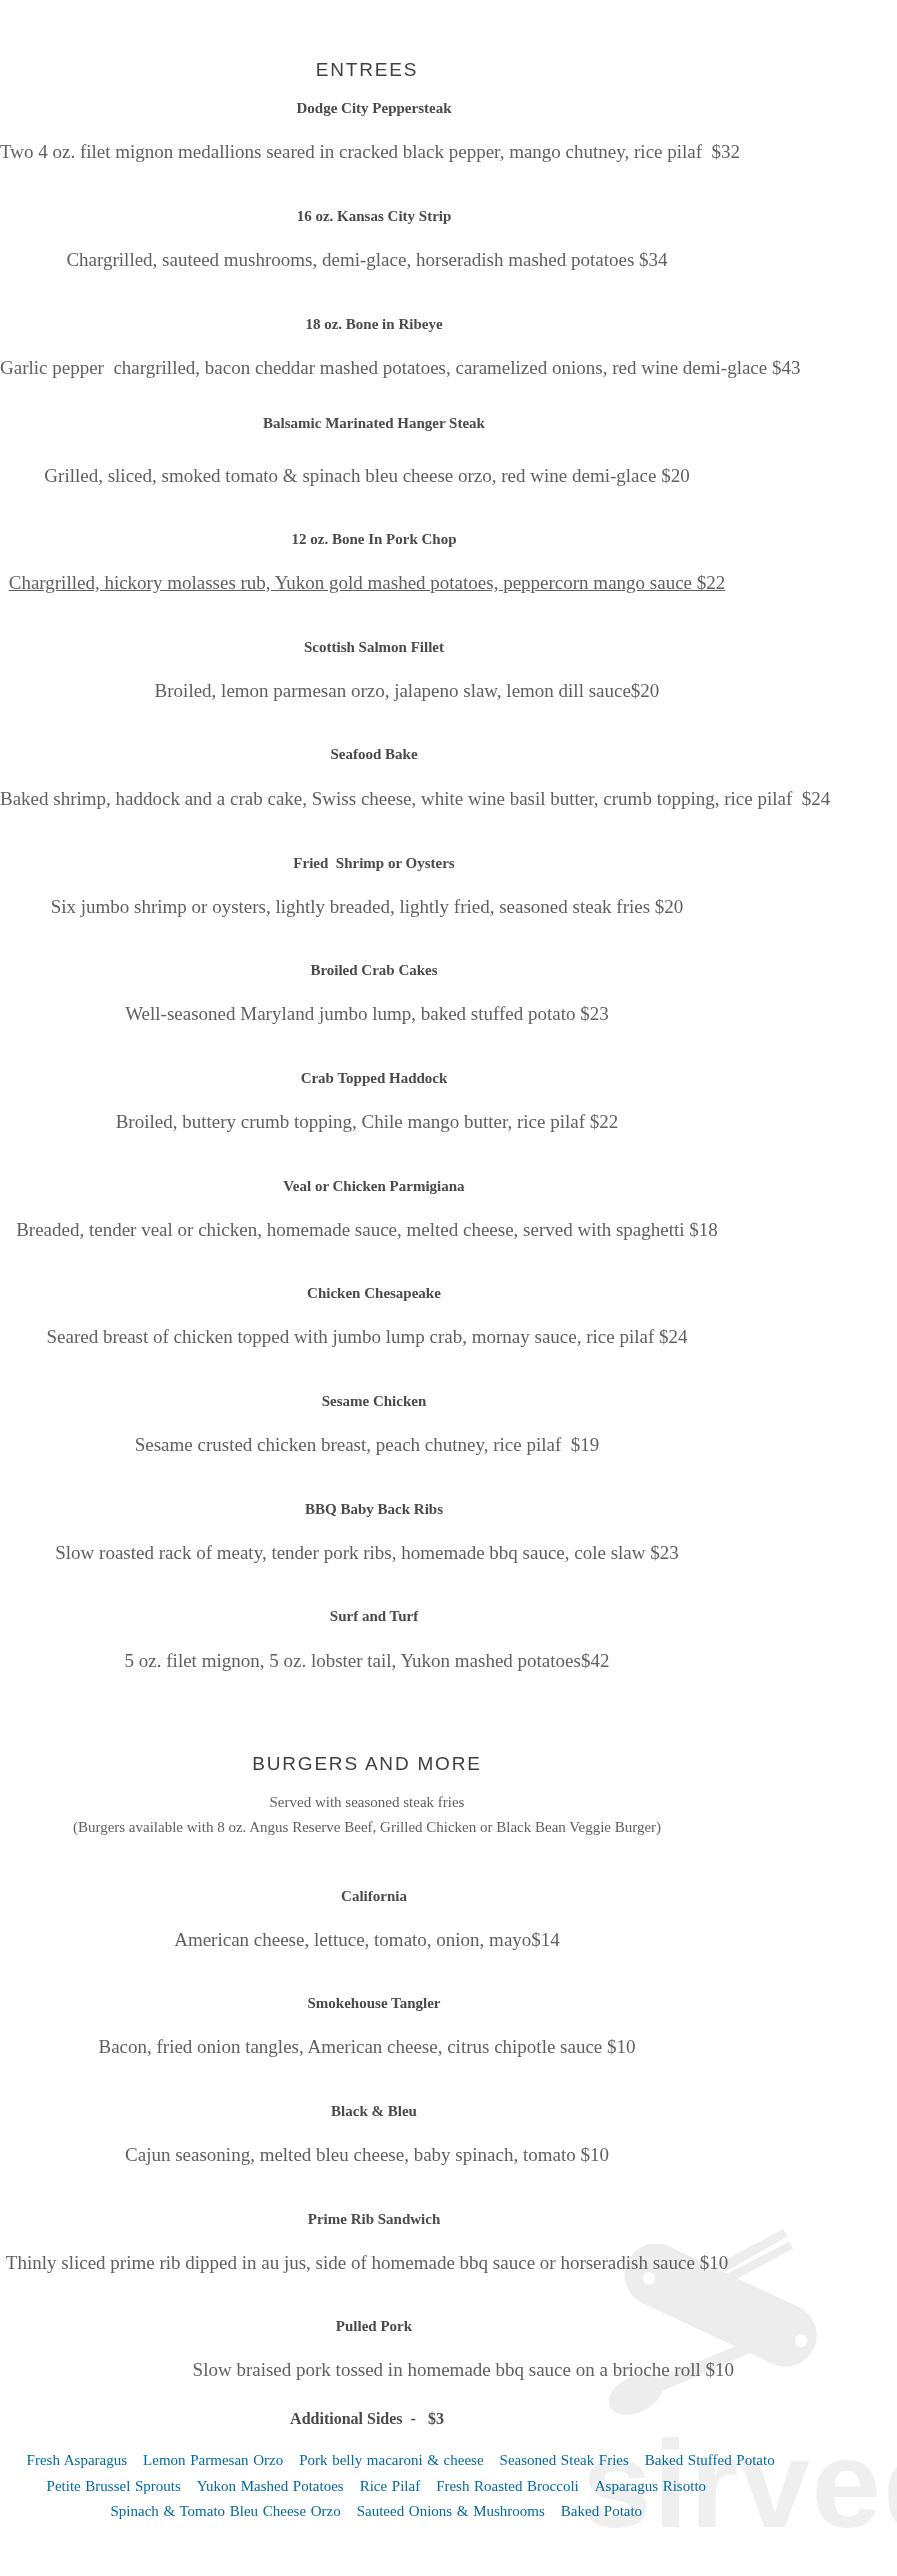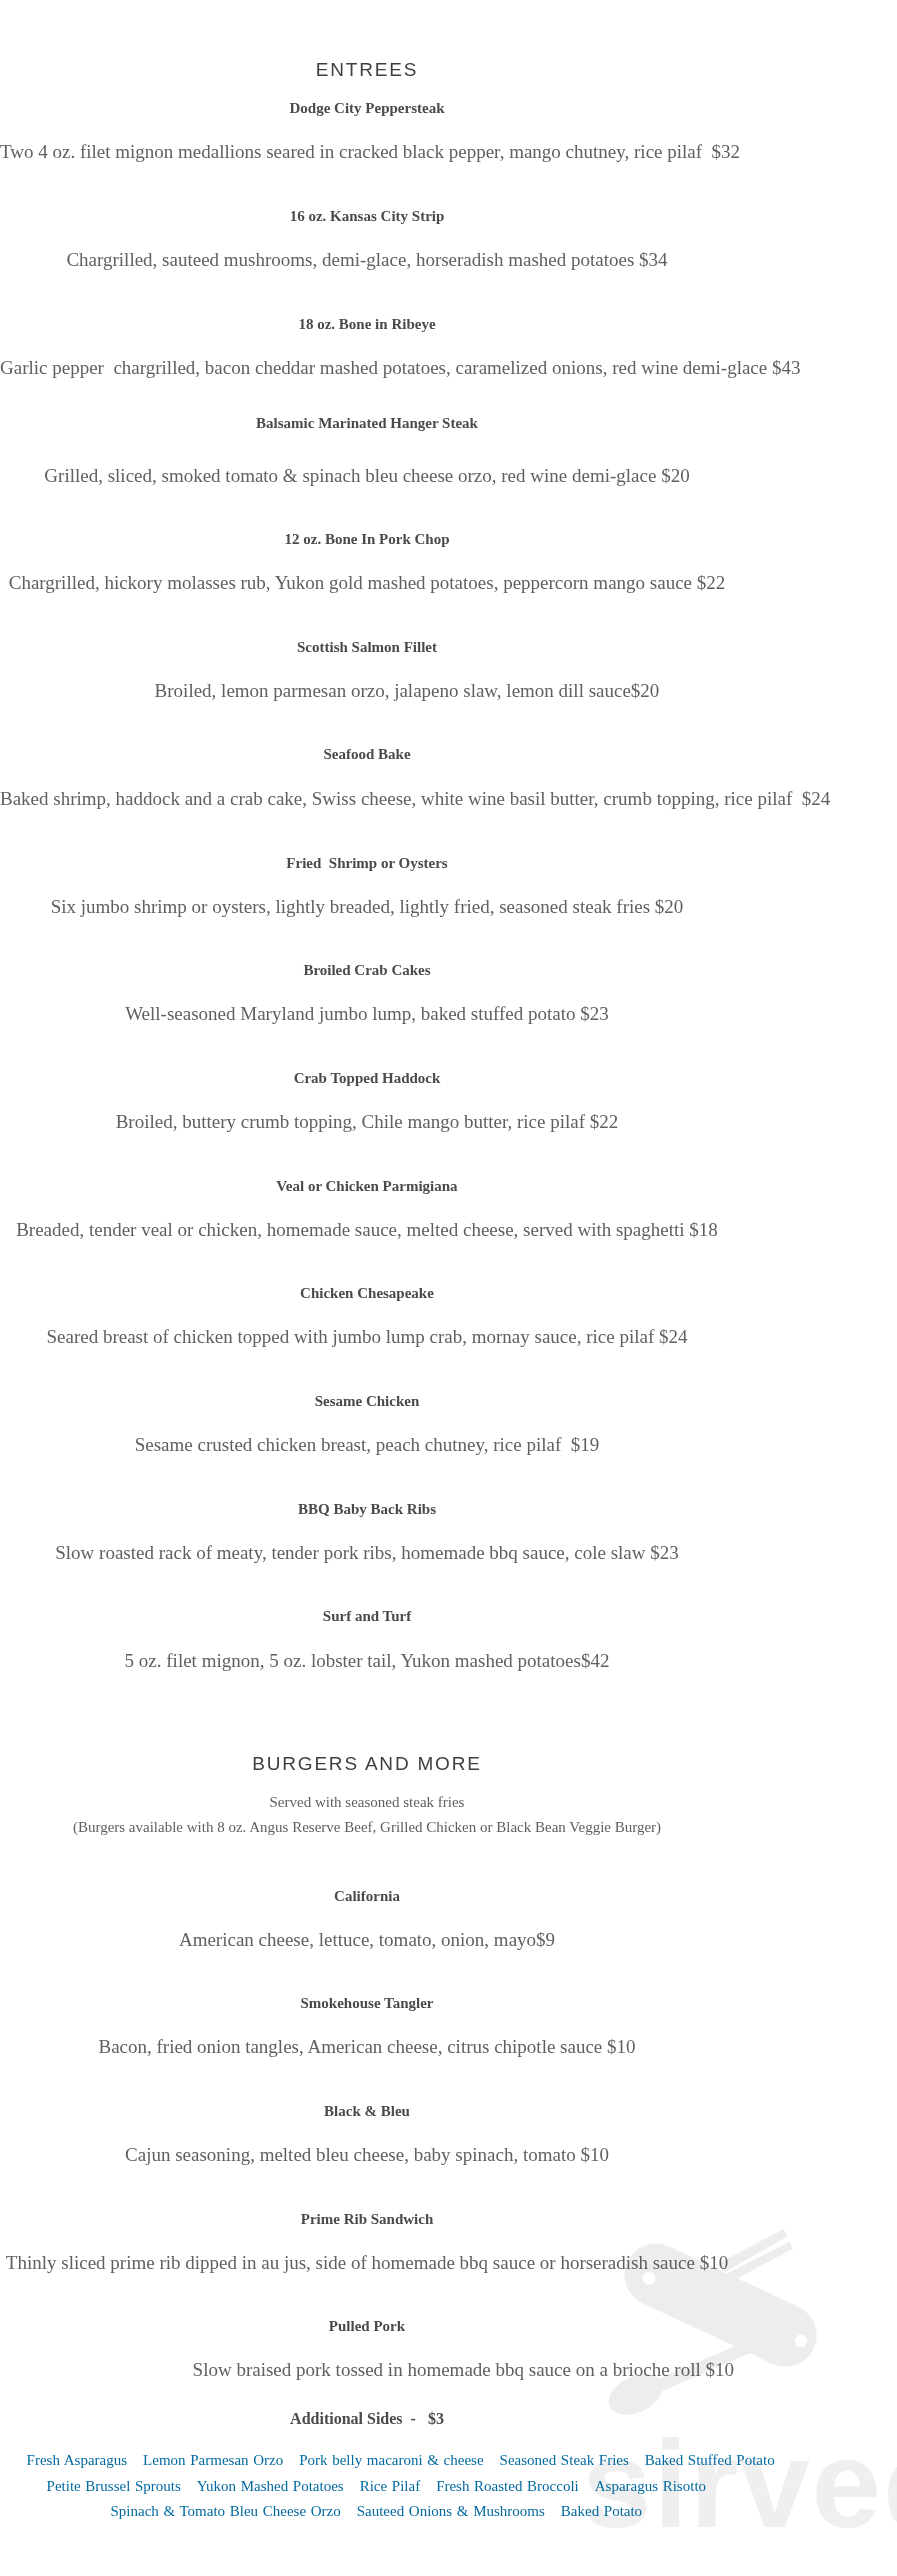--- a/index.html
+++ b/index.html
@@ -17,21 +17,21 @@
     font-family: "Liberation Sans", "DejaVu Sans", sans-serif;
     font-size: 125px; font-weight: bold; color: #efefef; letter-spacing: 1.8px;
     line-height: 1;
   }
   .menu { position: absolute; left: 0; top: 0; width: 898px; z-index: 1; }
   .abs { position: absolute; left: 0; width: 734px; text-align: center; white-space: pre; }
   .section-title {
     font-family: "Liberation Sans", "DejaVu Sans", sans-serif;
     font-size: 19px; letter-spacing: 1.8px; color: #3f3f3f; font-weight: normal;
   }
-  .item-name { font-size: 15px; font-weight: bold; color: #4a4a4a; }
+  .item-name { font-size: 15px; font-weight: bold; color: #4a4a4a; padding-left: 7px; }
   .item-desc { font-size: 19px; color: #606060; }
   .note { font-size: 15px; color: #606060; }
   .sides-title { font-size: 16px; font-weight: bold; color: #4a4a4a; }
   .sides-row { font-size: 15px; color: #0369a1; word-spacing: 0.9px; }
   .sides-row span { display: inline-block; margin: 0 8px; }
 </style>
 </head>
 <body>
 
 <div class="watermark">
@@ -64,21 +64,21 @@
   <div class="abs item-name" style="top:208px;">16 oz. Kansas City Strip</div>
   <div class="abs item-desc" style="top:249px;">Chargrilled, sauteed mushrooms, demi-glace, horseradish mashed potatoes $34</div>
 
   <div class="abs item-name" style="top:316px;">18 oz. Bone in Ribeye</div>
   <div class="abs item-desc" style="top:357px;">Garlic pepper  chargrilled, bacon cheddar mashed potatoes, caramelized onions, red wine demi-glace $43</div>
 
   <div class="abs item-name" style="top:415px;">Balsamic Marinated Hanger Steak</div>
   <div class="abs item-desc" style="top:465px;">Grilled, sliced, smoked tomato &amp; spinach bleu cheese orzo, red wine demi-glace $20</div>
 
   <div class="abs item-name" style="top:531px;">12 oz. Bone In Pork Chop</div>
-  <div class="abs item-desc" style="top:572px;">Chargrilled, hickory molasses rub, Yukon gold mashed potatoes, peppercorn mango sauce $22</div>
+  <div class="abs item-desc" style="top:572px;text-decoration:underline;">Chargrilled, hickory molasses rub, Yukon gold mashed potatoes, peppercorn mango sauce $22</div>
 
   <div class="abs item-name" style="top:639px;">Scottish Salmon Fillet</div>
   <div class="abs item-desc" style="top:680px;padding-left:40px;">Broiled, lemon parmesan orzo, jalapeno slaw, lemon dill sauce$20</div>
 
   <div class="abs item-name" style="top:746px;">Seafood Bake</div>
   <div class="abs item-desc" style="top:788px;">Baked shrimp, haddock and a crab cake, Swiss cheese, white wine basil butter, crumb topping, rice pilaf  $24</div>
 
   <div class="abs item-name" style="top:855px;">Fried  Shrimp or Oysters</div>
   <div class="abs item-desc" style="top:896px;">Six jumbo shrimp or oysters, lightly breaded, lightly fried, seasoned steak fries $20</div>
 
@@ -101,21 +101,21 @@
   <div class="abs item-desc" style="top:1542px;">Slow roasted rack of meaty, tender pork ribs, homemade bbq sauce, cole slaw $23</div>
 
   <div class="abs item-name" style="top:1608px;">Surf and Turf</div>
   <div class="abs item-desc" style="top:1650px;">5 oz. filet mignon, 5 oz. lobster tail, Yukon mashed potatoes$42</div>
 
   <div class="abs section-title" style="top:1753px;">BURGERS AND MORE</div>
   <div class="abs note" style="top:1794px;">Served with seasoned steak fries</div>
   <div class="abs note" style="top:1819px;">(Burgers available with 8 oz. Angus Reserve Beef, Grilled Chicken or Black Bean Veggie Burger)</div>
 
   <div class="abs item-name" style="top:1888px;">California</div>
-  <div class="abs item-desc" style="top:1929px;">American cheese, lettuce, tomato, onion, mayo$9</div>
+  <div class="abs item-desc" style="top:1929px;">American cheese, lettuce, tomato, onion, mayo$14</div>
 
   <div class="abs item-name" style="top:1995px;">Smokehouse Tangler</div>
   <div class="abs item-desc" style="top:2036px;">Bacon, fried onion tangles, American cheese, citrus chipotle sauce $10</div>
 
   <div class="abs item-name" style="top:2103px;">Black &amp; Bleu</div>
   <div class="abs item-desc" style="top:2144px;">Cajun seasoning, melted bleu cheese, baby spinach, tomato $10</div>
 
   <div class="abs item-name" style="top:2211px;">Prime Rib Sandwich</div>
   <div class="abs item-desc" style="top:2252px;">Thinly sliced prime rib dipped in au jus, side of homemade bbq sauce or horseradish sauce $10</div>
 

